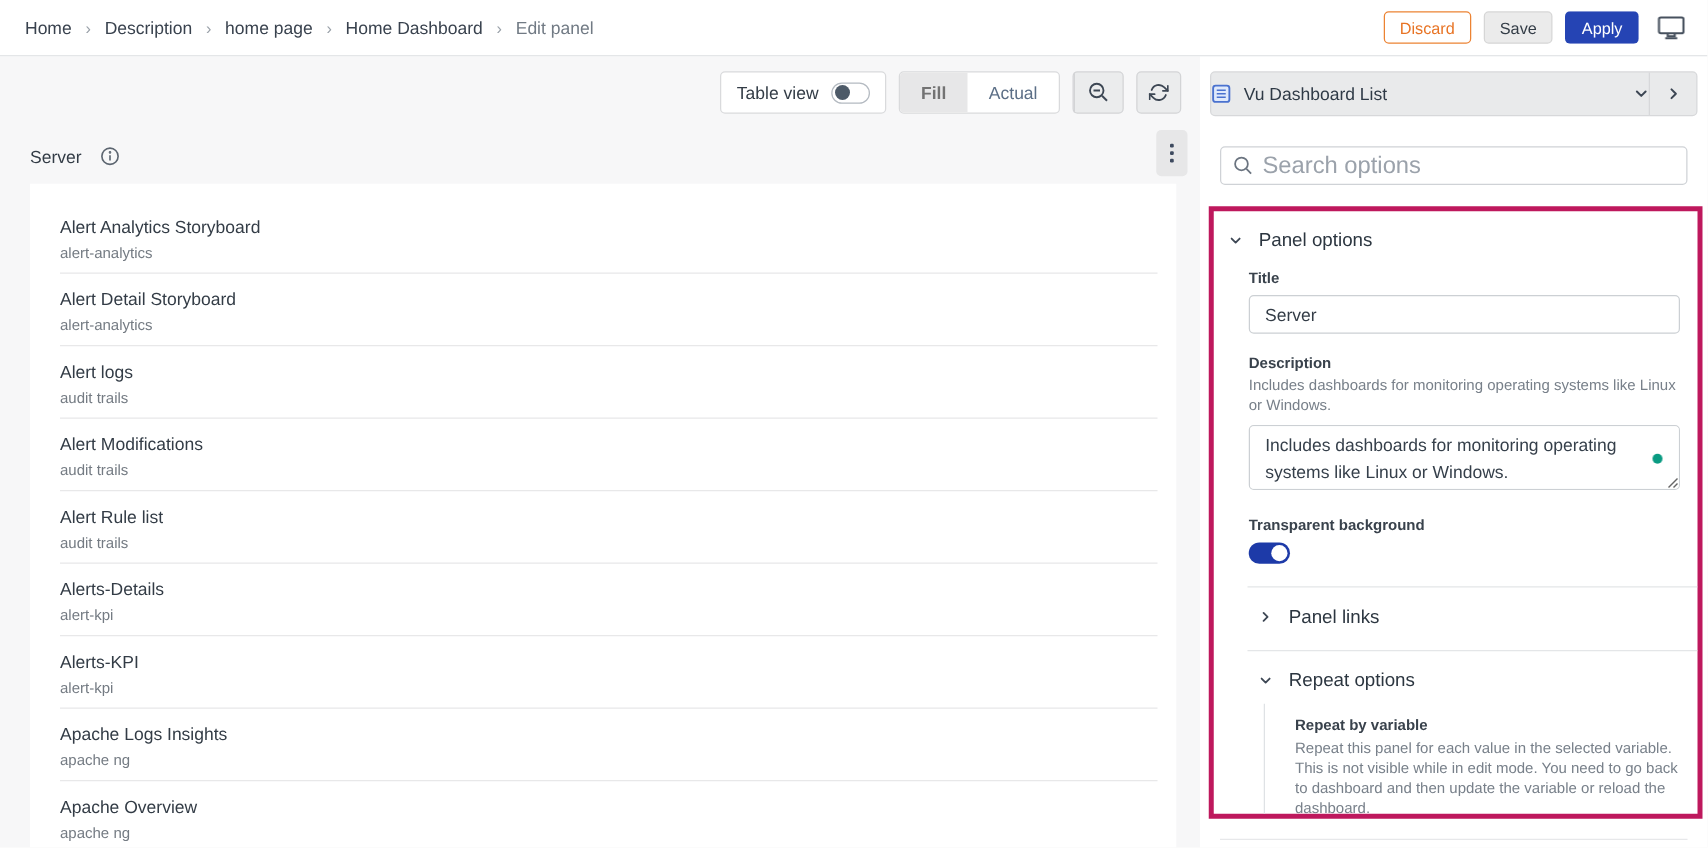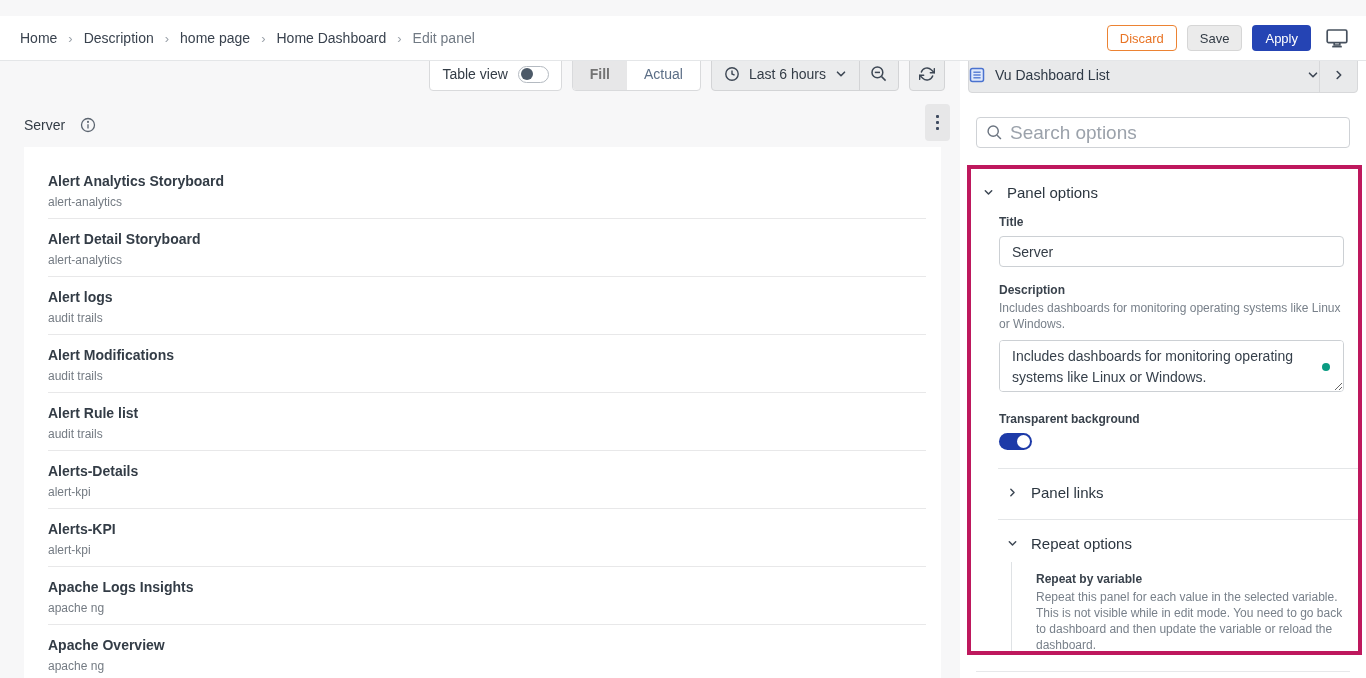--- a/index.html
+++ b/index.html
@@ -1,21 +1,21 @@
 <!DOCTYPE html>
 <html><head>
 <meta charset="utf-8">
 <style>
   * { box-sizing: border-box; margin: 0; padding: 0; }
   html,body { width:1366px; height:678px; overflow:hidden; }
   body { font-family:"Liberation Sans","DejaVu Sans",sans-serif; background:#f7f7f8; position:relative; color:#333c46; }
   svg { display:block; }
 
   
-  .app-header { position:absolute; top:16px; left:0; right:0; height:45px; background:#fff; border-bottom:1px solid #e4e6e8; display:flex; align-items:center; justify-content:space-between; padding:0 18px 0 20px; z-index:5; }
+  .app-header { position:absolute; top:0; left:0; right:0; height:45px; background:#fff; border-bottom:1px solid #e4e6e8; display:flex; align-items:center; justify-content:space-between; padding:0 18px 0 20px; z-index:5; }
   .crumbs { display:flex; align-items:center; gap:11px; font-size:14px; color:#39424e; }
   .crumb { cursor:pointer; }
   .crumb-sep { color:#9aa1a9; font-size:13px; }
   .crumb-last { color:#717a84; }
   .header-actions { display:flex; align-items:center; gap:10px; }
   .btn { height:26px; padding:0 12px; border-radius:4px; font-size:13px; display:flex; align-items:center; cursor:pointer; border:1px solid transparent; white-space:nowrap; }
   .btn-discard { background:#fff; border-color:#ec8333; color:#e87425; }
   .btn-save { background:#ebebeb; border-color:#d6d6d6; color:#333c46; }
   .btn-apply { background:#2544b4; color:#fff; }
   .monitor-btn { margin-left:5px; cursor:pointer; color:#47515e; }
@@ -39,21 +39,21 @@
   .icon-stroke { color:#3d4754; }
 
   .panel-title-row { position:absolute; top:62px; left:24px; height:36px; display:flex; align-items:center; gap:15px; }
   .panel-title { font-size:14px; font-weight:500; color:#333c46; }
   .kebab { position:absolute; top:59px; right:10px; width:25px; height:37px; background:#e7e7e8; border-radius:4px; display:flex; flex-direction:column; align-items:center; justify-content:center; gap:3px; cursor:pointer; }
   .kebab i { width:3px; height:3px; background:#3e4a5f; border-radius:1px; }
 
   .card { position:absolute; top:102px; left:24px; right:19px; bottom:0; background:#fff; overflow:hidden; }
   .rows { padding-top:14px; }
   .row { height:58px; padding:12px 24px 0; position:relative; cursor:pointer; }
-  .row-title { font-size:14px; font-weight:700; color:#333c46; }
+  .row-title { font-size:14px; font-weight:400; color:#333c46; }
   .row-sub { font-size:12px; color:#747b83; margin-top:6px; }
   .row::after { content:""; position:absolute; left:24px; right:15px; bottom:0; border-bottom:1px solid #e8e8e9; }
 
   
   .sidebar { position:absolute; top:45px; right:0; width:406px; bottom:0; background:#fff; padding:12px 8px 0; }
   .viz-bar { height:36px; background:#e9eaeb; border:1px solid #d7d8da; border-radius:4px; display:flex; align-items:stretch; }
   .viz-main { flex:1; display:flex; align-items:center; gap:10px; padding:0 0; cursor:pointer; }
   .viz-label { font-size:14px; font-weight:500; color:#2f3a46; flex:1; }
   .viz-expand { width:38px; border-left:1px solid #d7d8da; display:flex; align-items:center; justify-content:center; cursor:pointer; }
 
@@ -113,34 +113,20 @@
   <div class="toolbar">
     <div class="tb tb-tableview">
       <span>Table view</span>
       <span class="toggle-off"></span>
     </div>
     <div class="tb seg">
       <span class="seg-item seg-active">Fill</span>
       <span class="seg-item seg-idle">Actual</span>
     </div>
     <div class="tb tb-gray">
-      <div class="time-main">
-        <span class="icon-stroke">
-          <svg width="16" height="16" viewBox="0 0 16 16" fill="none" stroke="currentColor" stroke-width="1.4">
-            <circle cx="8" cy="8" r="6.2"></circle>
-              <path d="M8 4.6 L8 8 L10.6 9.2"></path>
-          </svg>
-        </span>
-        <span>Last 6 hours</span>
-        <span class="icon-stroke">
-          <svg width="12" height="12" viewBox="0 0 12 12" fill="none" stroke="currentColor" stroke-width="1.6" stroke-linecap="round" stroke-linejoin="round">
-              <polyline points="2.5,4.2 6,7.7 9.5,4.2"></polyline>
-            </svg>
-        </span>
-      </div>
       <div class="tb-divider"></div>
       <div class="icon-sect icon-stroke">
         <svg width="18" height="18" viewBox="0 0 18 18" fill="none" stroke="currentColor" stroke-width="1.5">
           <circle cx="7.4" cy="7.4" r="5.4"></circle>
             <line x1="11.6" y1="11.6" x2="15.6" y2="15.6"></line>
             <line x1="4.8" y1="7.4" x2="10" y2="7.4"></line>
         </svg>
       </div>
     </div>
     <div class="tb tb-gray tb-refresh icon-stroke">

